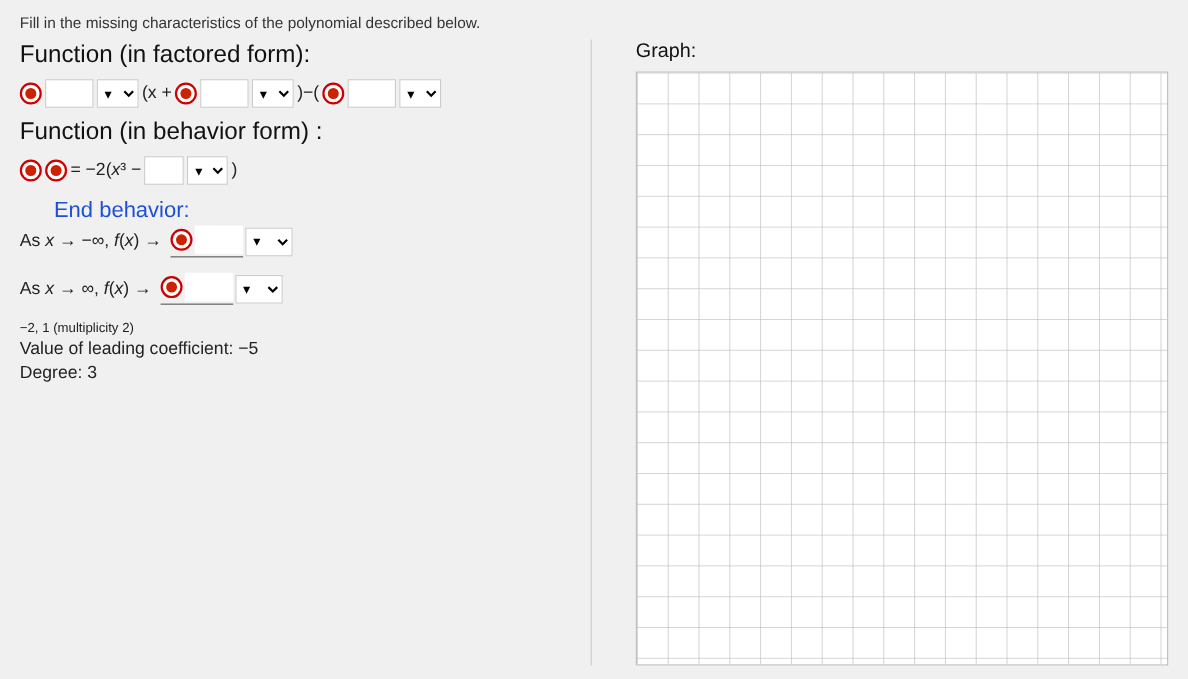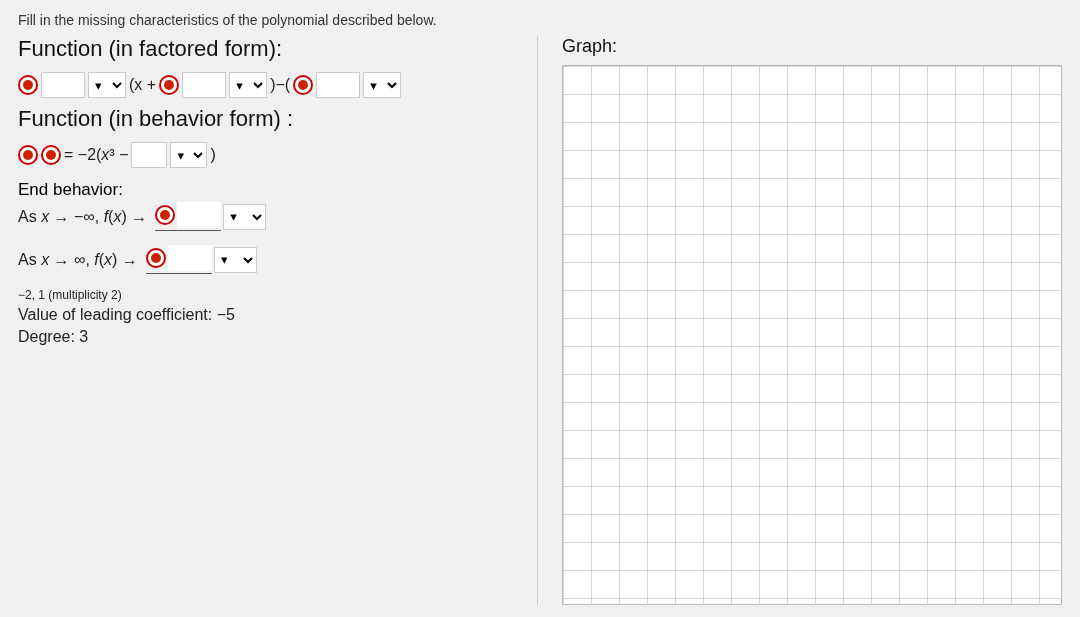--- a/index.html
+++ b/index.html
@@ -16,21 +16,21 @@
     .instruction {
       font-size: 14px;
       color: #333;
       padding: 12px 18px 8px 18px;
     }
 
     .main-content {
       display: flex;
       flex: 1;
       padding: 0 18px 12px 18px;
-      gap: 0;
+      gap: 16px;
     }
 
     .left-panel {
       width: 520px;
       flex-shrink: 0;
       padding-right: 20px;
       border-right: 1px solid #ccc;
     }
 
     .right-panel {
@@ -141,24 +141,25 @@
       gap: 2px;
       padding-bottom: 2px;
     }
 
     
     .roots-section {
       margin-bottom: 6px;
     }
 
     .roots-title {
-      font-size: 17px;
+      font-size: 20px;
       font-weight: 400;
-      color: #000000;
+      color: #1d4ed8;
       margin-bottom: 2px;
+      margin-left: 31px;
     }
 
     .roots-value {
       font-size: 12px;
       color: #222;
       margin-bottom: 4px;
     }
 
     .leading-coeff {
       font-size: 16px;

